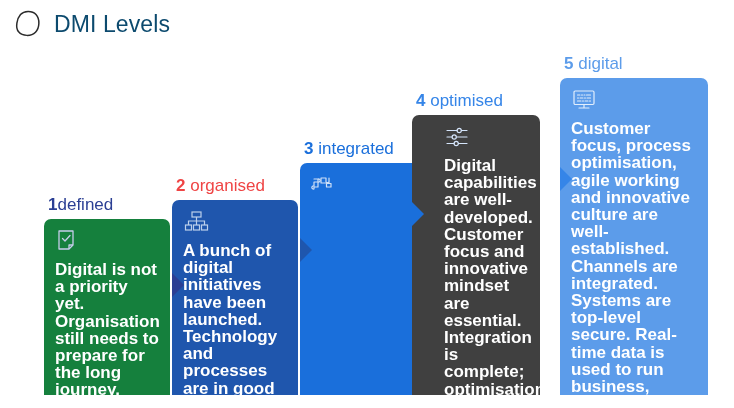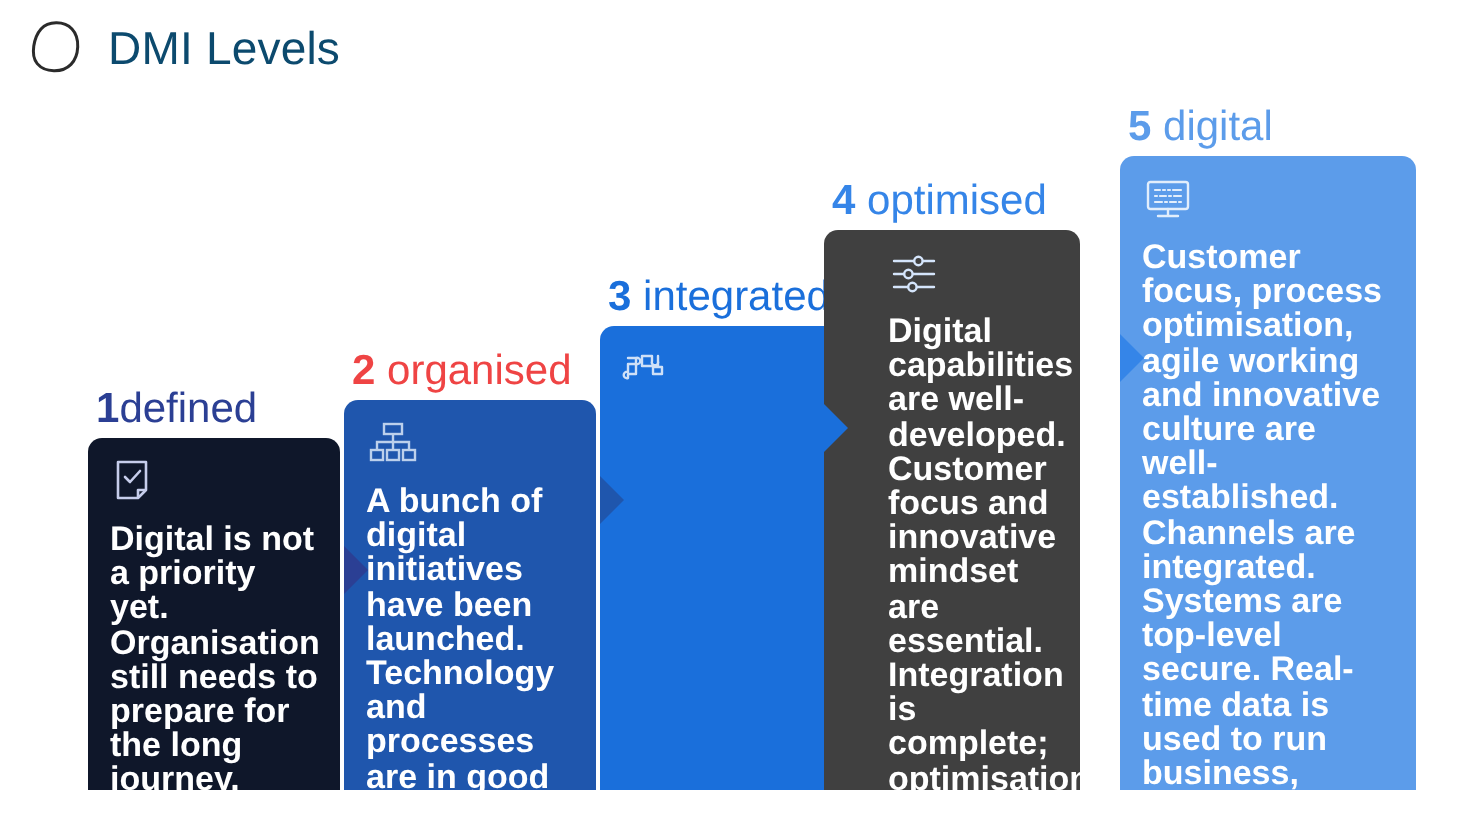--- a/index.html
+++ b/index.html
@@ -52,21 +52,21 @@
   .step {
     position: absolute;
     bottom: 13px;
   }
   .step-label {
     position: absolute;
     left: 4px;
     bottom: 100%;
     margin-bottom: 5px;
     white-space: nowrap;
-    font-size: 21px;
+    font-size: 17px;
     line-height: 18px;
   }
   .step-label .num {
     font-weight: 700;
   }
   .step-label .name {
     font-weight: 400;
   }
   .step-body {
     position: relative;
@@ -108,21 +108,21 @@
   </svg>
   <div id="page-title">DMI Levels</div>
 </div>
 
 <div id="stairs">
 
   <div class="step" style="left:44px; width:126px; height:176px;">
     <div class="step-label" style="color: rgb(43, 63, 148);">
       <span class="num">1</span><span class="name">defined</span>
     </div>
-    <div class="step-body" style="background:#0f172a;">
+    <div class="step-body" style="background:#15803d;">
       <svg class="step-icon" viewBox="0 0 26 26">
         <path d="M4 3 H18 V17 L14 21 H4 Z" fill="none" stroke="#c6cdeb" stroke-width="1.3" stroke-linejoin="round"></path>
         <path d="M18 17 H14 V21" fill="none" stroke="#c6cdeb" stroke-width="1.3" stroke-linejoin="round"></path>
         <path d="M7.5 10.5 L10 13 L15 7.5" fill="none" stroke="#c6cdeb" stroke-width="1.3" stroke-linecap="round" stroke-linejoin="round"></path>
       </svg>
       <div class="step-text">Digital is not a priority yet. Organisation still needs to prepare for the long journey.</div>
     </div>
   </div>
 
   <div class="step" style="left:172px; width:126px; height:195px;">

